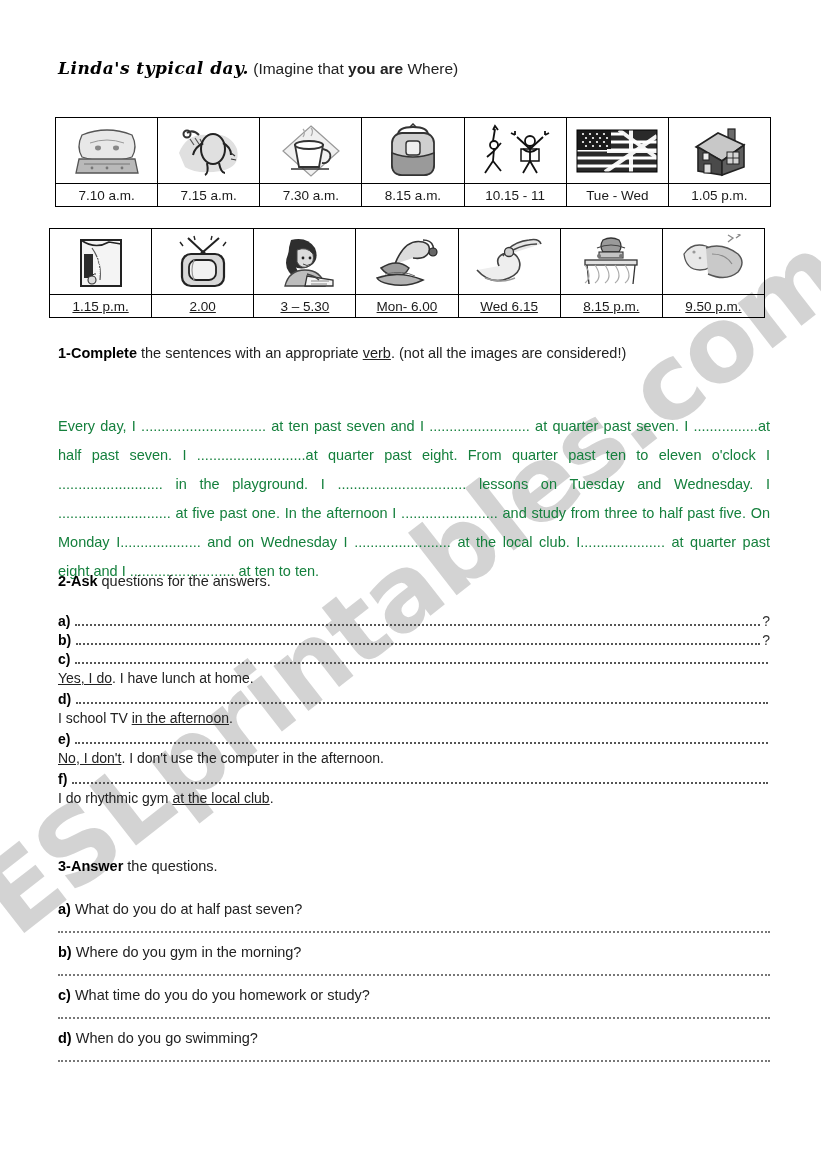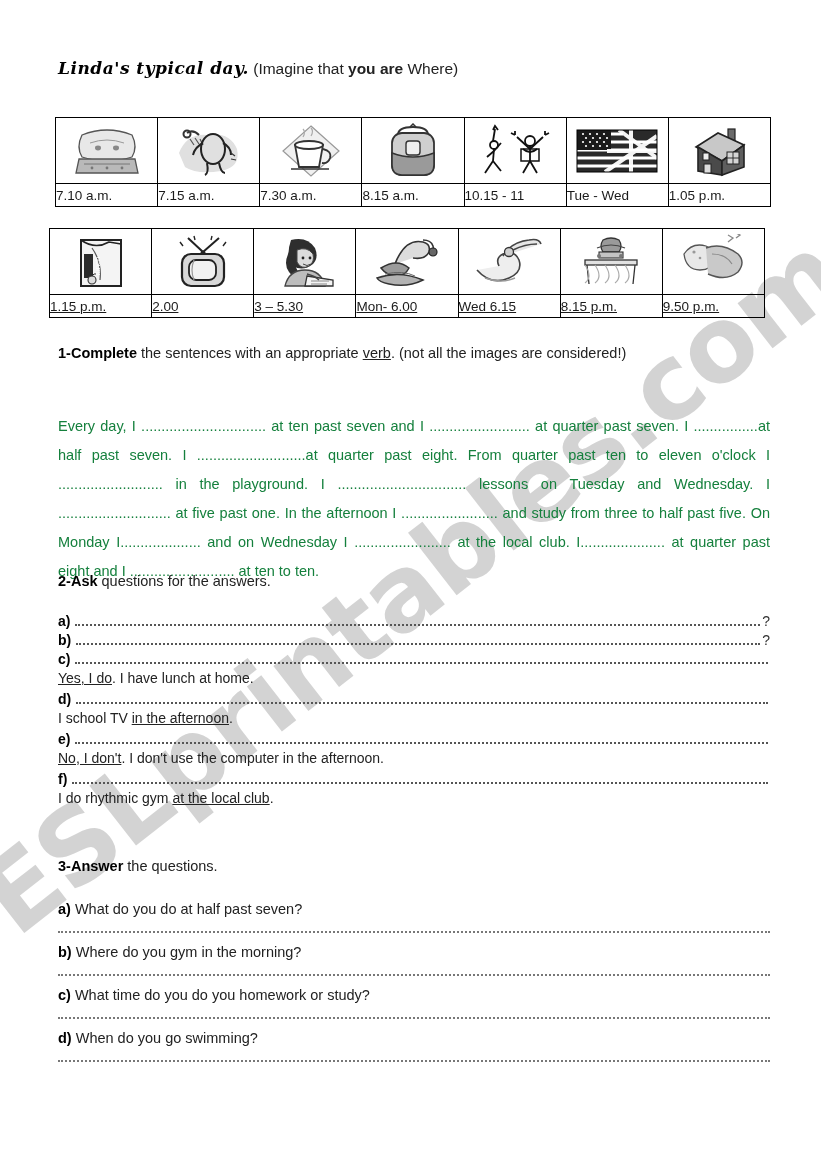--- a/index.html
+++ b/index.html
@@ -67,20 +67,21 @@
     border-collapse: collapse;
     table-layout: fixed;
     width: 716px;
   }
   .pic-table.t1 { left: 55px; top: 117px; }
   .pic-table.t2 { left: 49px; top: 228px; text-decoration: underline; }
 
   .pic-table td {
     border: 1px solid #000;
     padding: 0;
+    text-align: center;
     vertical-align: middle;
   }
   .pic-cell { height: 65px; }
   .lbl-cell {
     height: 22px;
     font-size: 13.5px;
     color: #1a1a1a;
     white-space: nowrap;
   }
   .pic-cell svg { display: block; margin: 0 auto; }

